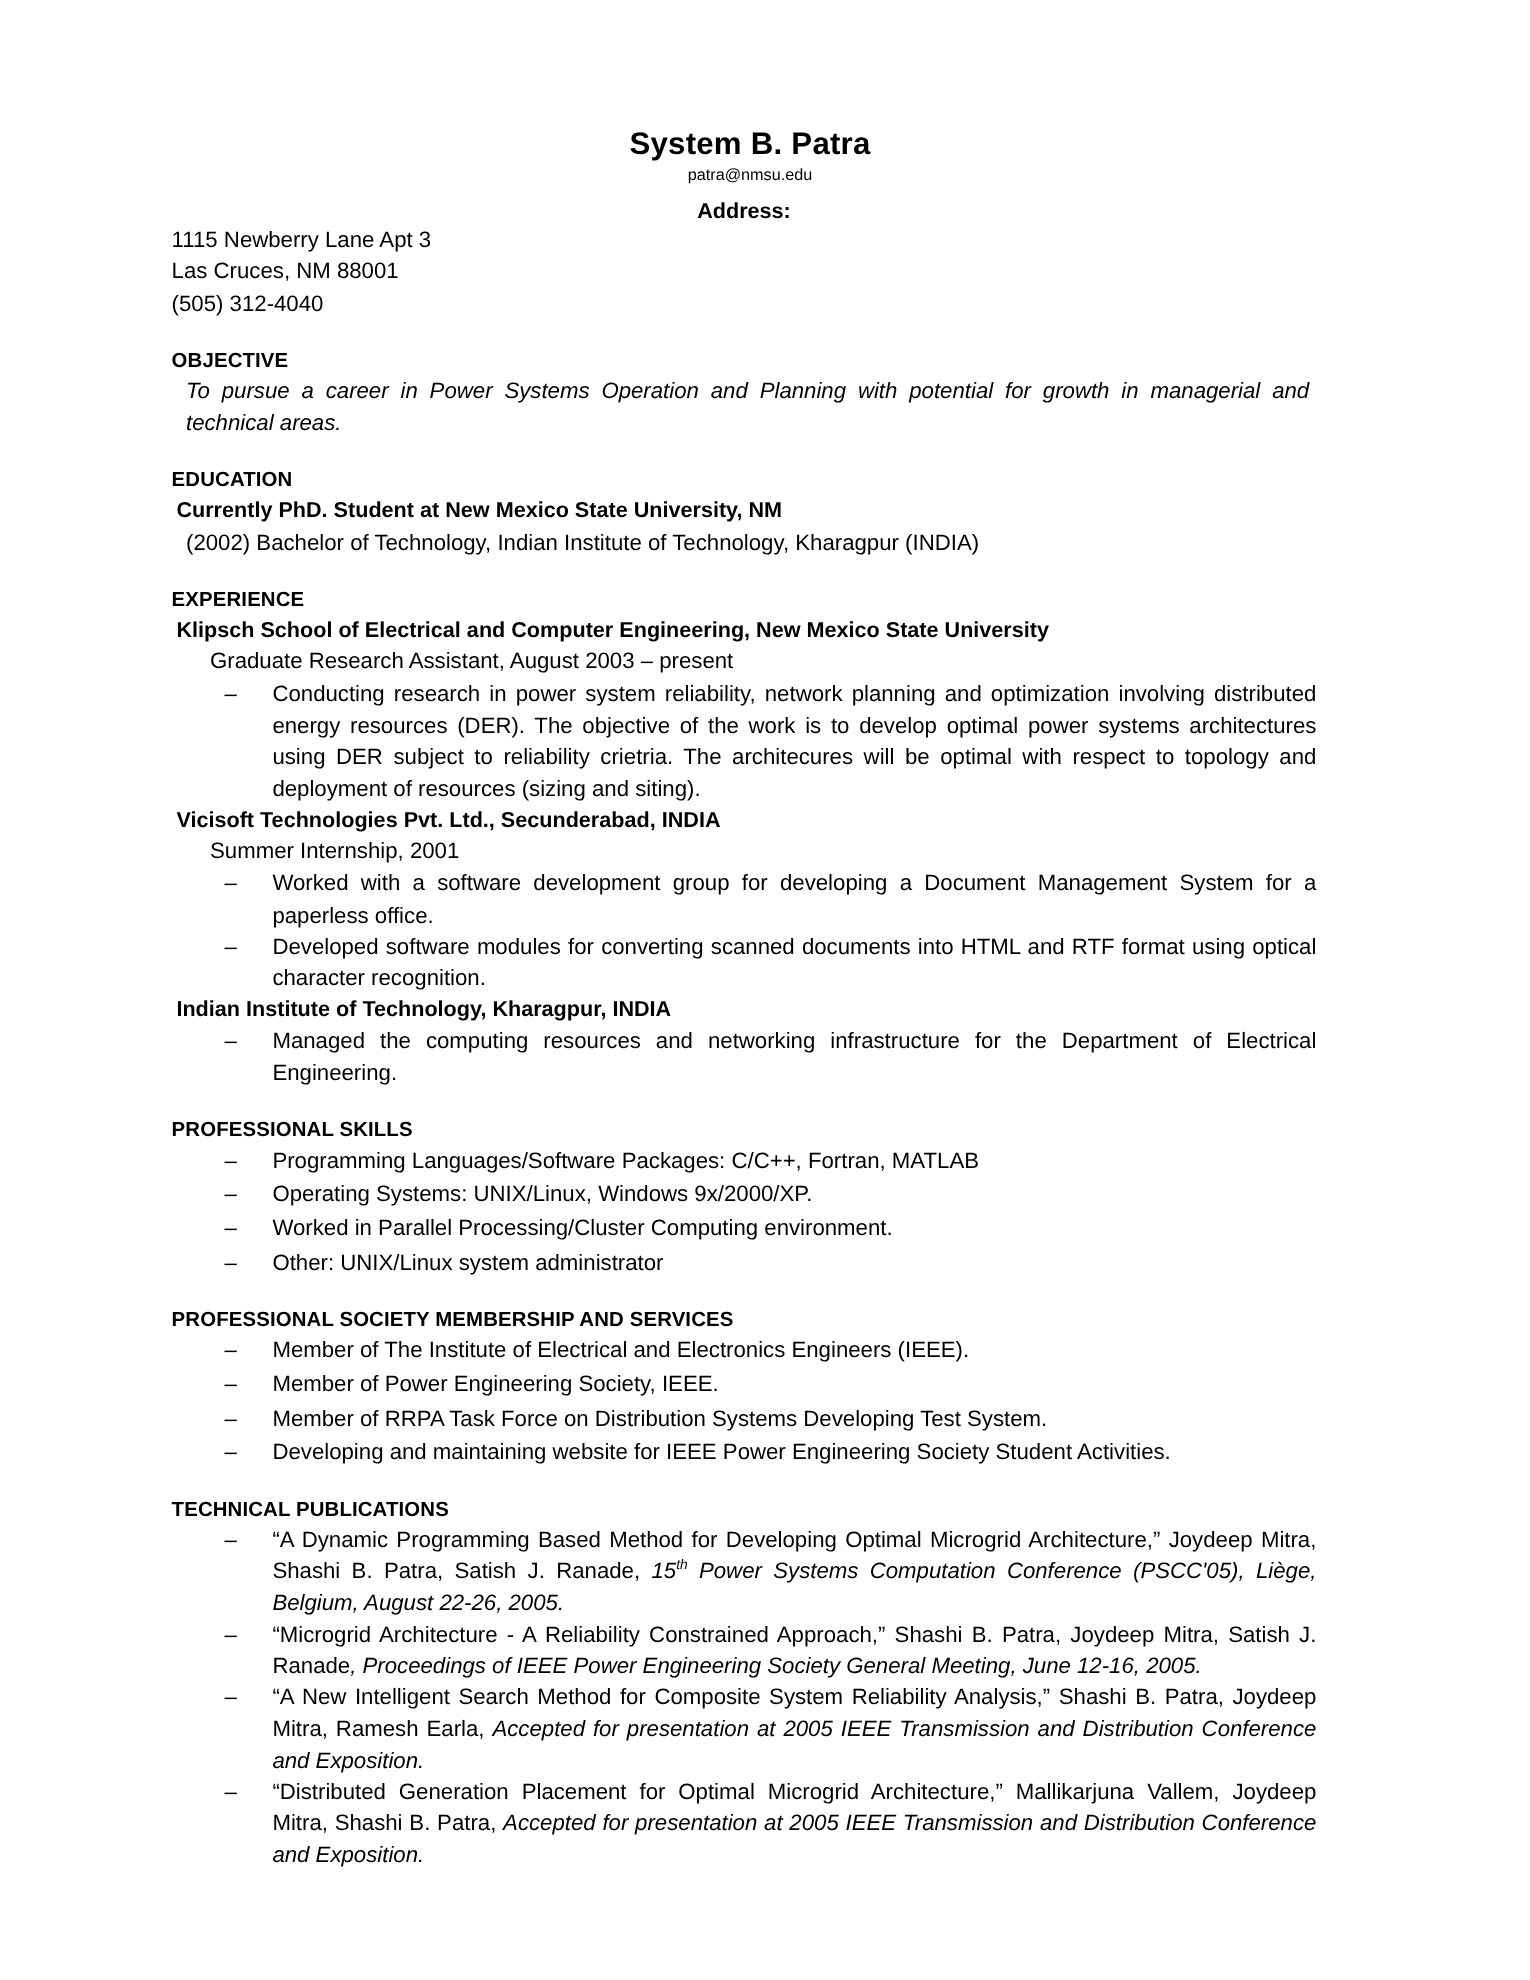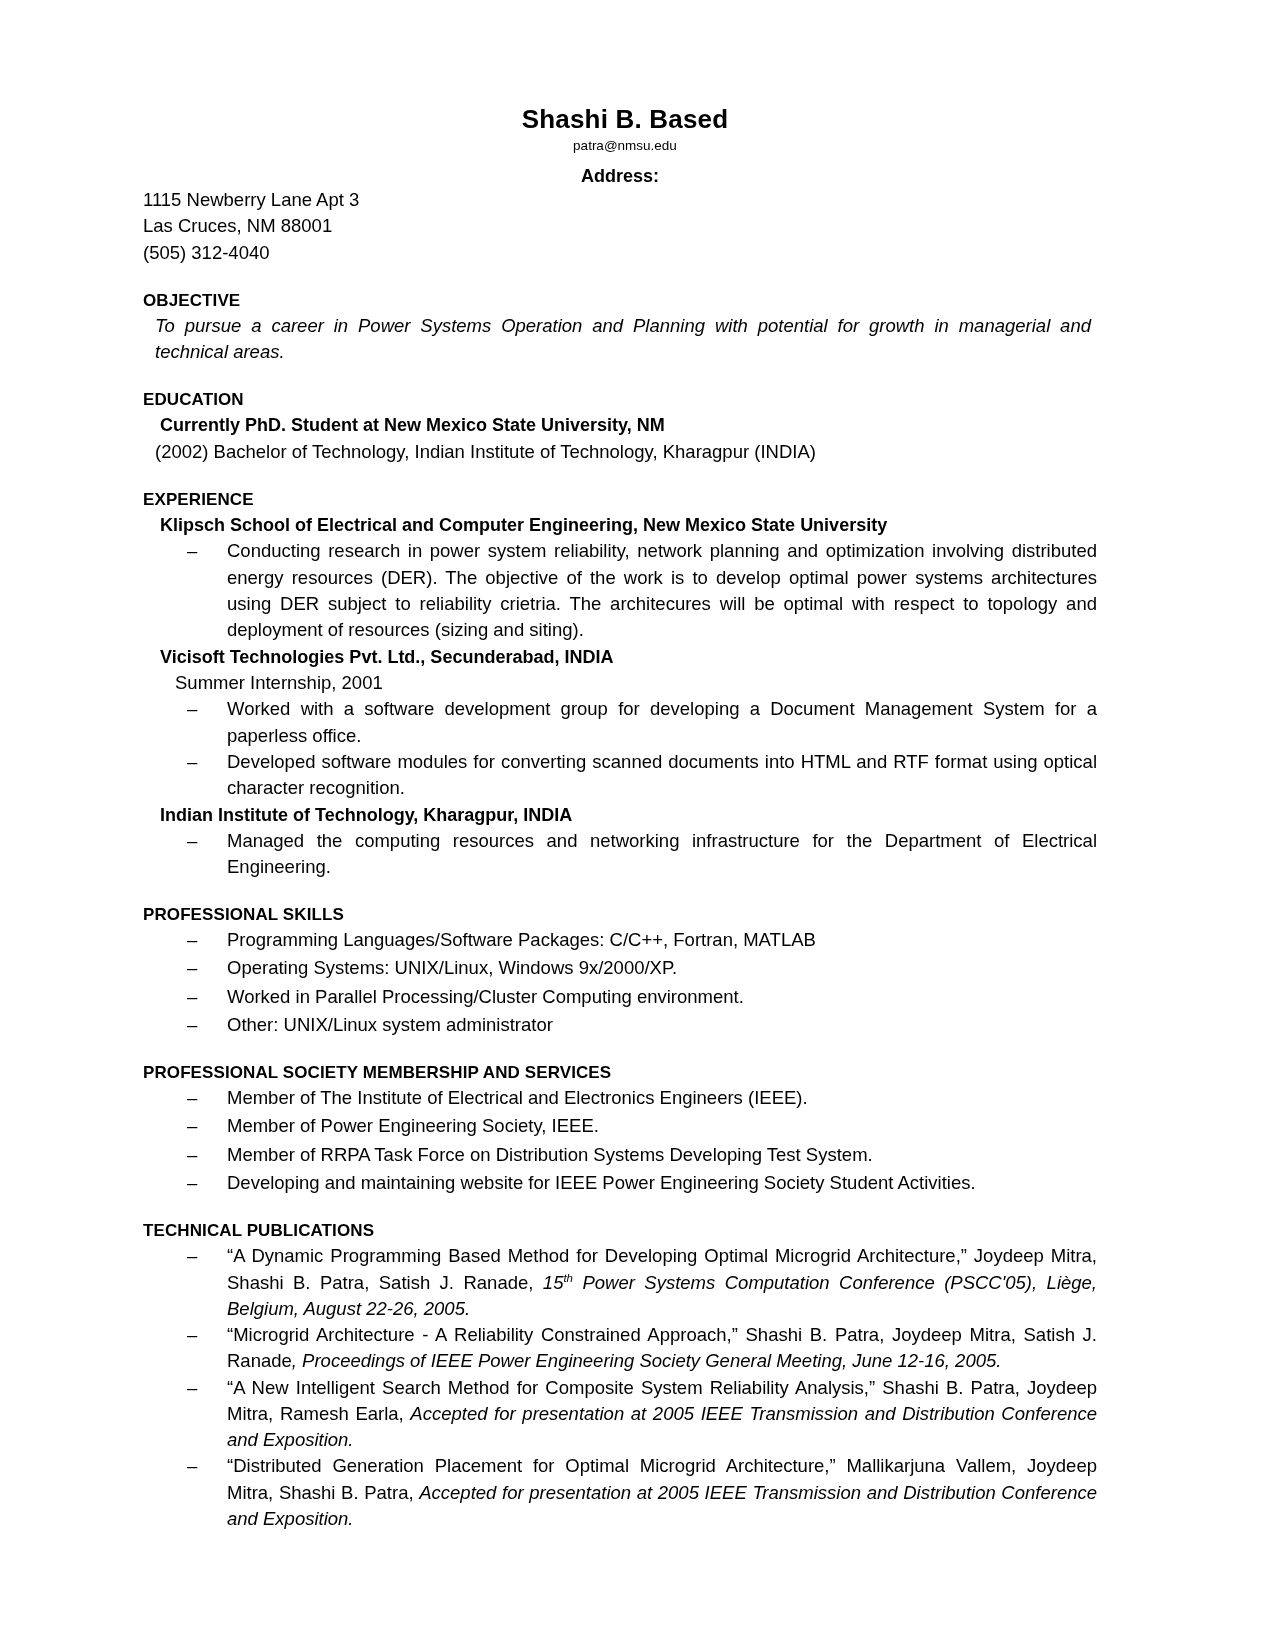--- a/index.html
+++ b/index.html
@@ -59,21 +59,21 @@
     font-size: 18.5px;
     line-height: 1.42;
     text-align: justify;
     margin-left: 12px;
     margin-right: 6px;
     font-style: italic;
   }
   .sub-head {
     font-size: 18px;
     font-weight: bold;
-    margin-left: 17px;
+    margin-left: 4px;
     line-height: 1.45;
   }
   .role {
     font-size: 18.5px;
     margin-left: 32px;
     line-height: 1.45;
   }
   .edu-line {
     font-size: 18.5px;
     margin-left: 12px;
@@ -108,40 +108,41 @@
     font-style: italic;
     line-height: 0;
   }
 </style>
 </head>
 <body>
 
 <div class="page">
 
   <div class="header">
-    <div class="name">Shashi B. Based</div>
+    <div class="name">System B. Patra</div>
     <div class="email">patra@nmsu.edu</div>
   </div>
 
   <div class="addr-head">Address:</div>
   <div class="addr-line">1115 Newberry Lane Apt 3</div>
   <div class="addr-line">Las Cruces, NM 88001</div>
   <div class="addr-line">(505) 312-4040</div>
 
   <div class="section-head">OBJECTIVE</div>
   <div class="para">To pursue a career in Power Systems Operation and Planning with potential for growth in managerial and technical areas.</div>
 
   <div class="section-head">EDUCATION</div>
   <div class="sub-head">Currently PhD. Student at New Mexico State University, NM</div>
   <div class="edu-line">(2002) Bachelor of Technology, Indian Institute of Technology, Kharagpur (INDIA)</div>
 
   <div class="section-head">EXPERIENCE</div>
 
   <div>
     <div class="sub-head">Klipsch School of Electrical and Computer Engineering, New Mexico State University</div>
+    <div class="role">Graduate Research Assistant, August 2003 – present</div>
     <ul class="bullets indent-deep">
       <li><span class="dash">–</span><span>Conducting research in power system reliability, network planning and optimization involving distributed energy resources (DER). The objective of the work is to develop optimal power systems architectures using DER subject to reliability crietria. The architecures will be optimal with respect to topology and deployment of resources (sizing and siting).</span></li>
     </ul>
   </div>
 
   <div>
     <div class="sub-head">Vicisoft Technologies Pvt. Ltd., Secunderabad, INDIA</div>
     <div class="role">Summer Internship, 2001</div>
     <ul class="bullets indent-deep">
       <li><span class="dash">–</span><span>Worked with a software development group for developing a Document Management System for a paperless office.</span></li>

